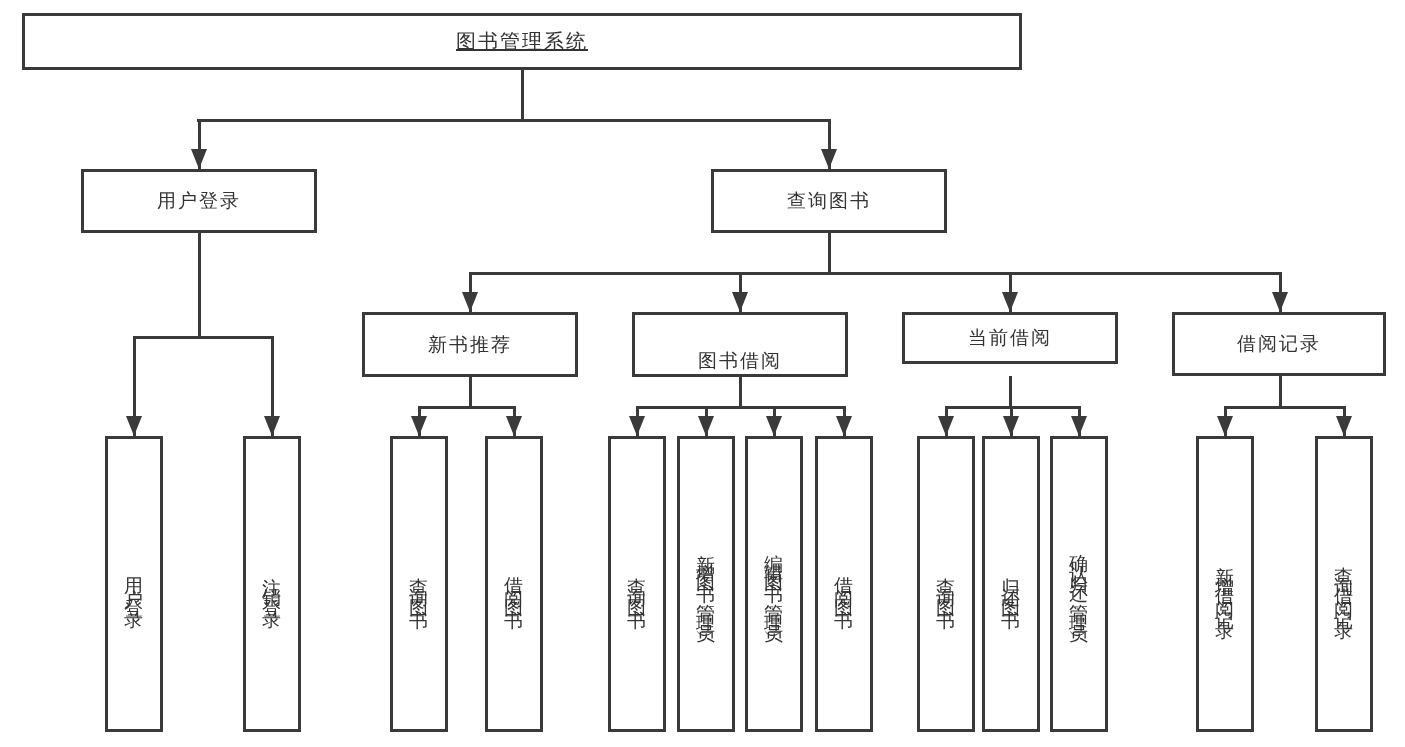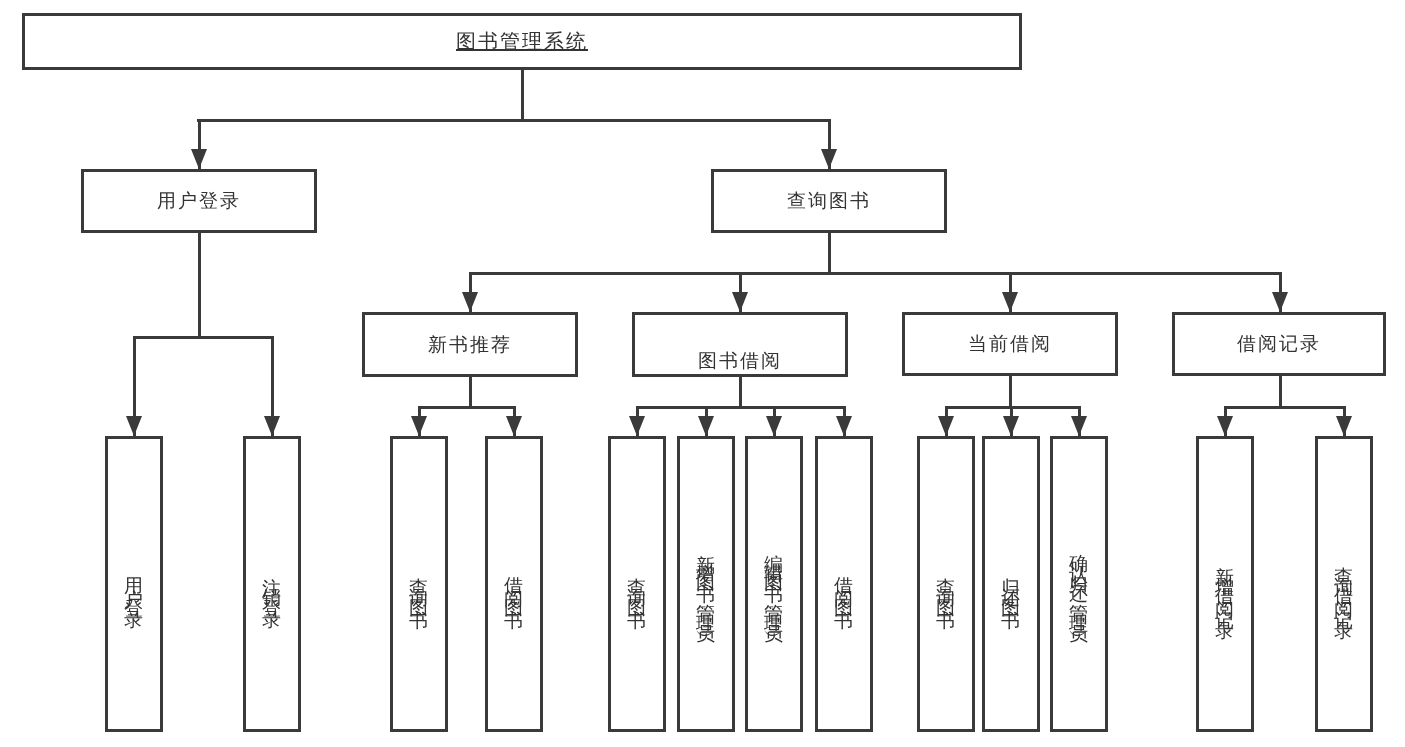--- a/index.html
+++ b/index.html
@@ -85,21 +85,21 @@
   <div class="box" style="left:711px; top:169px; width:236px; height:64px;">
     <span class="hlabel">查询图书</span>
   </div>
 
   <div class="box" style="left:362px; top:312px; width:216px; height:65px;font-family:Liberation Mono, monospace;">
     <span class="hlabel">新书推荐</span>
   </div>
   <div class="box" style="left:632px; top:312px; width:216px; height:65px;align-items:flex-end;">
     <span class="hlabel">图书借阅</span>
   </div>
-  <div class="box" style="left:902px; top:312px; width:216px; height:64px;">
+  <div class="box" style="left:902px; top:312px; width:216px; height:52px;">
     <span class="hlabel">当前借阅</span>
   </div>
   <div class="box" style="left:1172px; top:312px; width:214px; height:64px;">
     <span class="hlabel">借阅记录</span>
   </div>
 
   <div class="box" style="left:105px; top:436px; width:58px; height:296px;">
     <span class="vlabel">用户登录</span>
   </div>
   <div class="box" style="left:243px; top:436px; width:58px; height:296px;">

